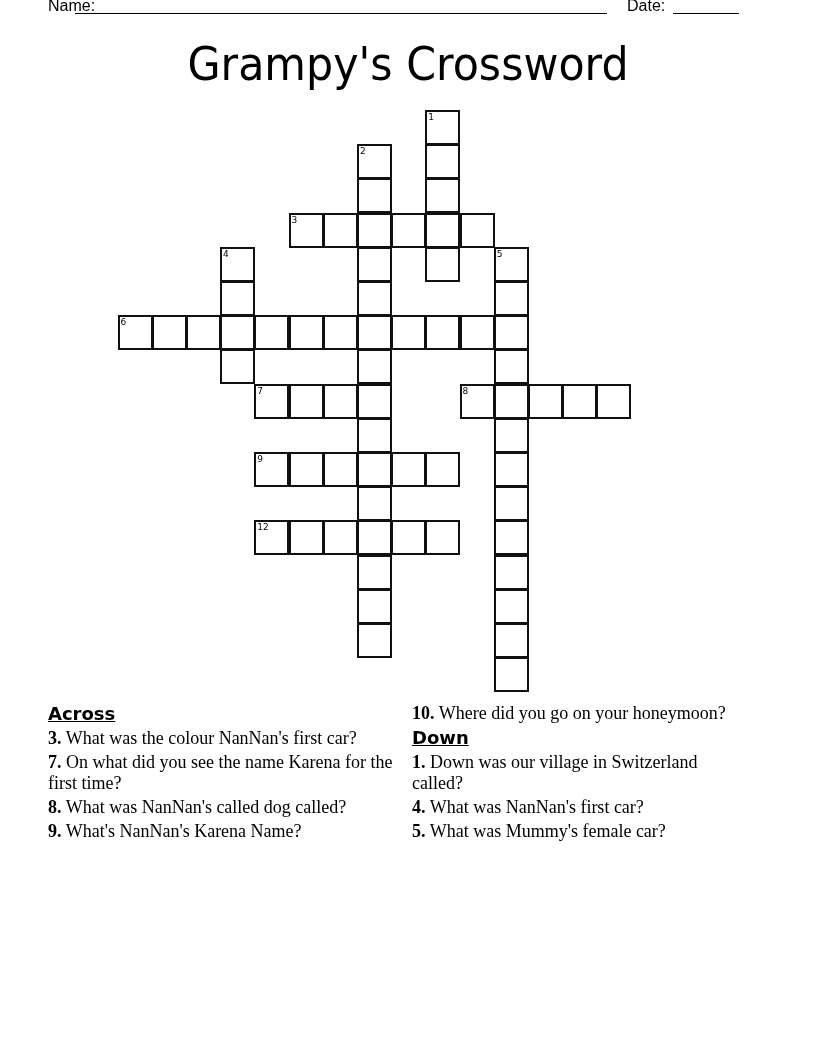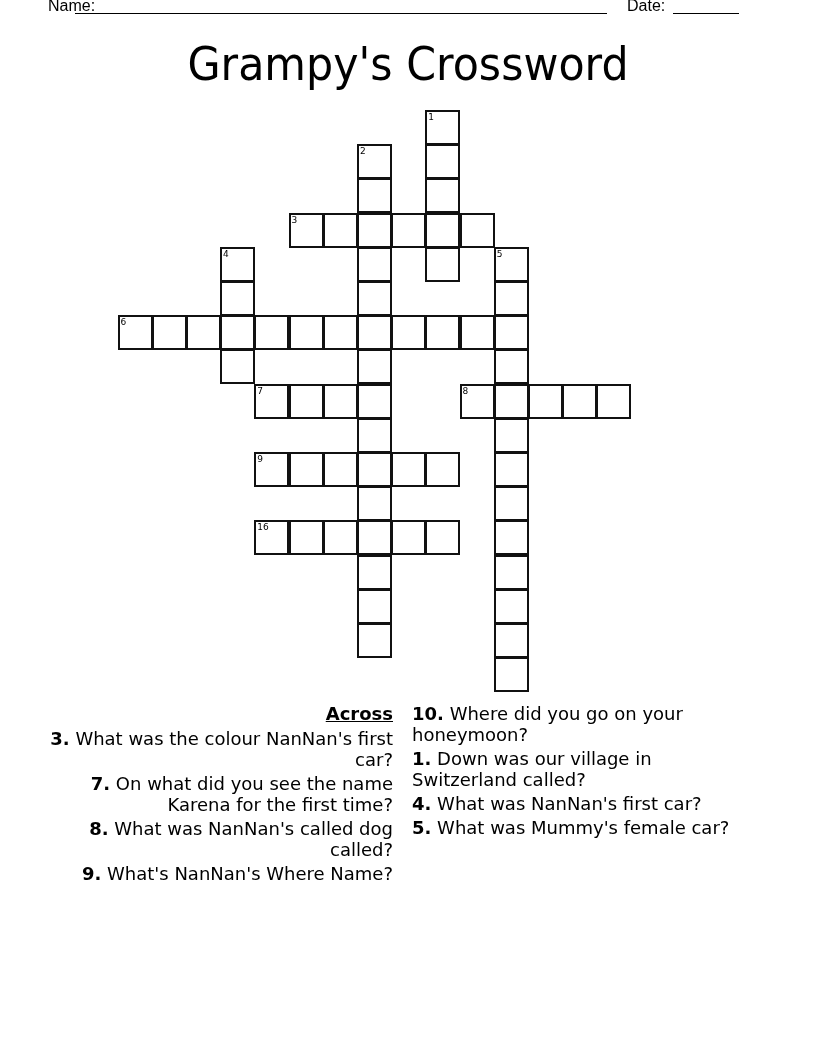--- a/index.html
+++ b/index.html
@@ -20,23 +20,23 @@
     border: 2px solid #111; background: #fff;
   }
   .cell .num {
     position: absolute; top: 0px; left: 1px; font-family: "DejaVu Sans", sans-serif;
     font-size: 9px; line-height: 10px;
   }
   .clues {
     position: absolute; font-family: "DejaVu Sans", sans-serif; font-size: 18px; line-height: 21px;
   }
   .clues .heading { font-weight: bold; text-decoration: underline; margin-bottom: 4px; }
-  .clues .clue { margin-bottom: 3px; }
+  .clues .clue { margin-bottom: 3px; font-family: Liberation Serif, serif; }
   .clues .clue b { font-weight: bold; }
-  .col-left { left: 48px; top: 703px; width: 345px; text-align: right; }
+  .col-left { left: 48px; top: 703px; width: 345px; }
   .col-right { left: 412px; top: 703px; width: 340px; }
 </style>
 </head>
 <body>
 
 <div class="header-line">
   <span style="left:0">Name:</span>
   <span style="left:27px; top:-2px; width:532px; border-bottom:1px solid #000; height:18px;"></span>
   <span style="left:579px">Date:</span>
   <span style="left:625px; top:-2px; width:66px; border-bottom:1px solid #000; height:18px;"></span>
@@ -119,34 +119,35 @@
     <div class="cell" style="left: 562.1px; top: 383.6px;"></div>
     <div class="cell" style="left: 596.3px; top: 383.6px;"></div>
     <div class="cell" style="left: 254.3px; top: 452px;">
       <span class="num">9</span>
     </div>
     <div class="cell" style="left: 288.5px; top: 452px;"></div>
     <div class="cell" style="left: 322.7px; top: 452px;"></div>
     <div class="cell" style="left: 391.1px; top: 452px;"></div>
     <div class="cell" style="left: 425.3px; top: 452px;"></div>
     <div class="cell" style="left: 254.3px; top: 520.4px;">
-      <span class="num">16</span>
+      <span class="num">12</span>
     </div>
     <div class="cell" style="left: 288.5px; top: 520.4px;"></div>
     <div class="cell" style="left: 322.7px; top: 520.4px;"></div>
     <div class="cell" style="left: 391.1px; top: 520.4px;"></div>
     <div class="cell" style="left: 425.3px; top: 520.4px;"></div>
   </div>
 
 <div class="clues col-left">
   <div class="heading">Across</div>
   <div class="clue"><b>3.</b> <span>What was the colour NanNan's first car?</span></div>
   <div class="clue"><b>7.</b> <span>On what did you see the name Karena for the first time?</span></div>
   <div class="clue"><b>8.</b> <span>What was NanNan's called dog called?</span></div>
-  <div class="clue"><b>9.</b> <span>What's NanNan's Where Name?</span></div>
+  <div class="clue"><b>9.</b> <span>What's NanNan's Karena Name?</span></div>
 </div>
 
 <div class="clues col-right">
   <div class="clue"><b>10.</b> <span>Where did you go on your honeymoon?</span></div>
+  <div class="heading">Down</div>
   <div class="clue"><b>1.</b> <span>Down was our village in Switzerland called?</span></div>
   <div class="clue"><b>4.</b> <span>What was NanNan's first car?</span></div>
   <div class="clue"><b>5.</b> <span>What was Mummy's female car?</span></div>
 </div>
 
 </body></html>

